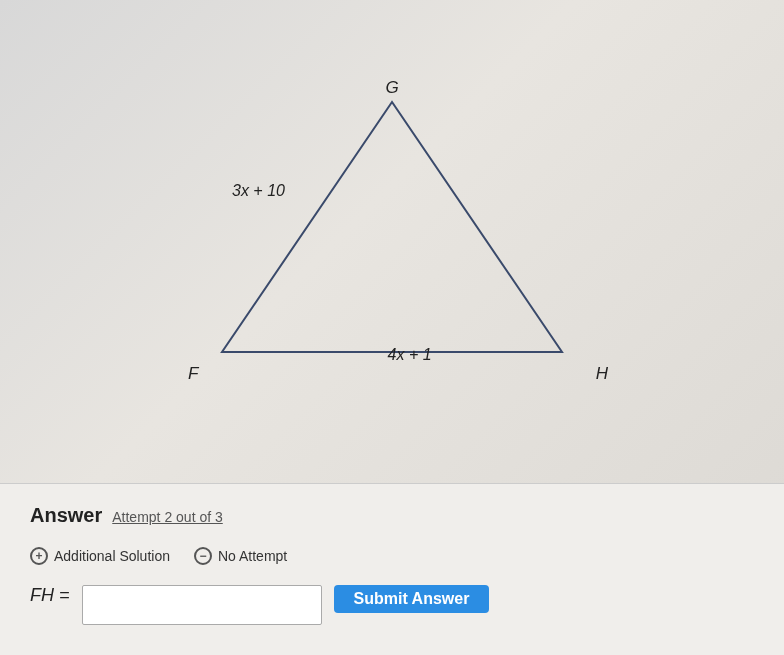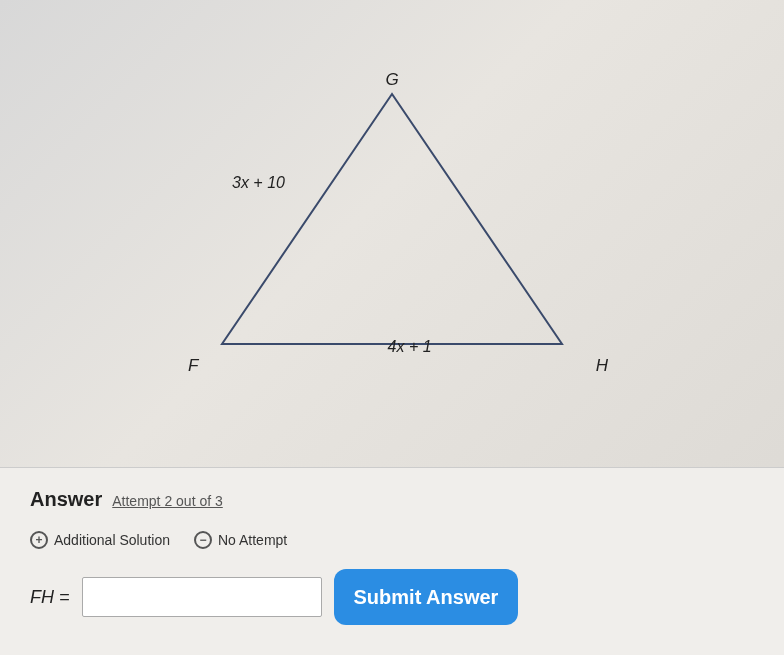--- a/index.html
+++ b/index.html
@@ -160,21 +160,21 @@
     .solution-option.additional .circle-icon {
       color: #555;
     }
 
     .solution-option.no-solution .circle-icon {
       color: #555;
     }
 
     .answer-row {
       display: flex;
-      align-items: center;
+      align-items: flex-start;
       gap: 12px;
     }
 
     .fh-label {
       font-size: 18px;
       font-style: italic;
       color: #222;
       white-space: nowrap;
     }
 
@@ -183,27 +183,27 @@
       height: 40px;
       border: 1.5px solid #aaa;
       background: #fff;
       padding: 6px 10px;
       font-size: 16px;
       outline: none;
       border-radius: 2px;
     }
 
     .submit-btn {
-      height: 56px;
+      height: 28px;
       padding: 0 20px;
       background: #2b8de3;
       color: #fff;
       border: none;
-      border-radius: 12px;
-      font-size: 20px;
+      border-radius: 4px;
+      font-size: 16px;
       font-weight: 600;
       cursor: pointer;
       white-space: nowrap;
     }
   </style>
 </head>
 <body>
 
 <div class="main-container">
 

